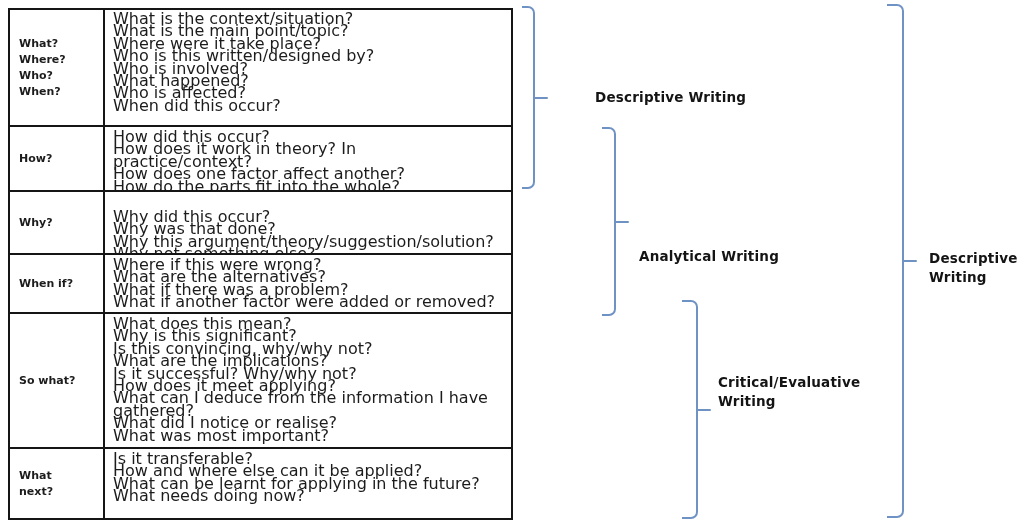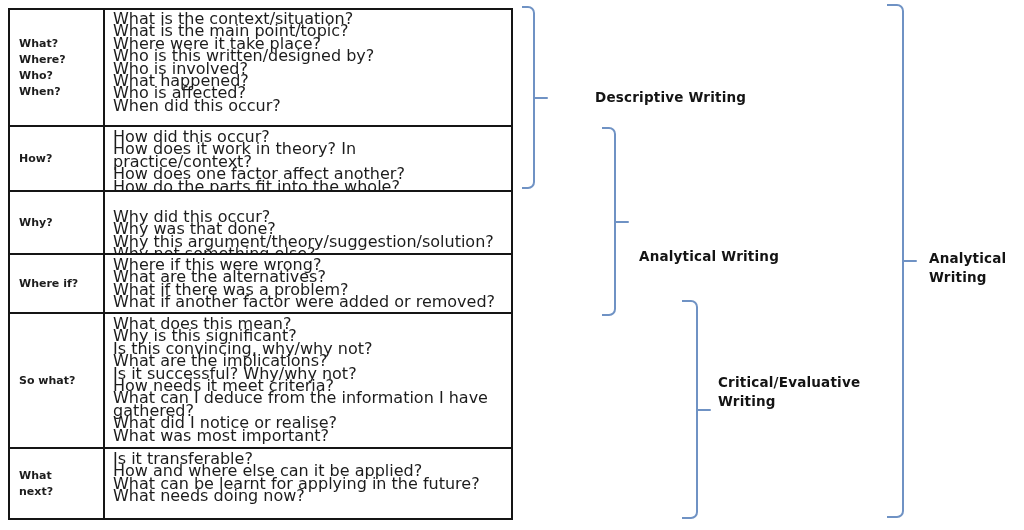--- a/index.html
+++ b/index.html
@@ -99,38 +99,38 @@
       <div class="tlabel">Why?</div>
       <div class="tcell">
         <div>Why did this occur?</div>
         <div>Why was that done?</div>
         <div>Why this argument/theory/suggestion/solution?</div>
         <div>Why not something else?</div>
       </div>
     </div>
 
     <div class="trow r4">
-      <div class="tlabel">Where if?</div>
+      <div class="tlabel">When if?</div>
       <div class="tcell">
         <div>Where if this were wrong?</div>
         <div>What are the alternatives?</div>
         <div>What if there was a problem?</div>
         <div>What if another factor were added or removed?</div>
       </div>
     </div>
 
     <div class="trow r5">
       <div class="tlabel">So what?</div>
       <div class="tcell">
         <div>What does this mean?</div>
         <div>Why is this significant?</div>
         <div>Is this convincing, why/why not?</div>
         <div>What are the implications?</div>
         <div>Is it successful? Why/why not?</div>
-        <div>How needs it meet criteria?</div>
+        <div>How does it meet applying?</div>
         <div>What can I deduce from the information I have gathered?</div>
         <div>What did I notice or realise?</div>
         <div>What was most important?</div>
       </div>
     </div>
 
     <div class="trow r6">
       <div class="tlabel">What
 next?</div>
       <div class="tcell">
@@ -153,16 +153,16 @@
     <div class="tick"></div>
   </div>
   <div class="bracket b-reflective">
     <div class="tick"></div>
   </div>
 
   <div class="blabel l-descriptive">Descriptive Writing</div>
   <div class="blabel l-analytical">Analytical Writing</div>
   <div class="blabel l-critical">Critical/Evaluative
 Writing</div>
-  <div class="blabel l-reflective">Analytical
+  <div class="blabel l-reflective">Descriptive
 Writing</div>
 
 </div>
 
 </body></html>

